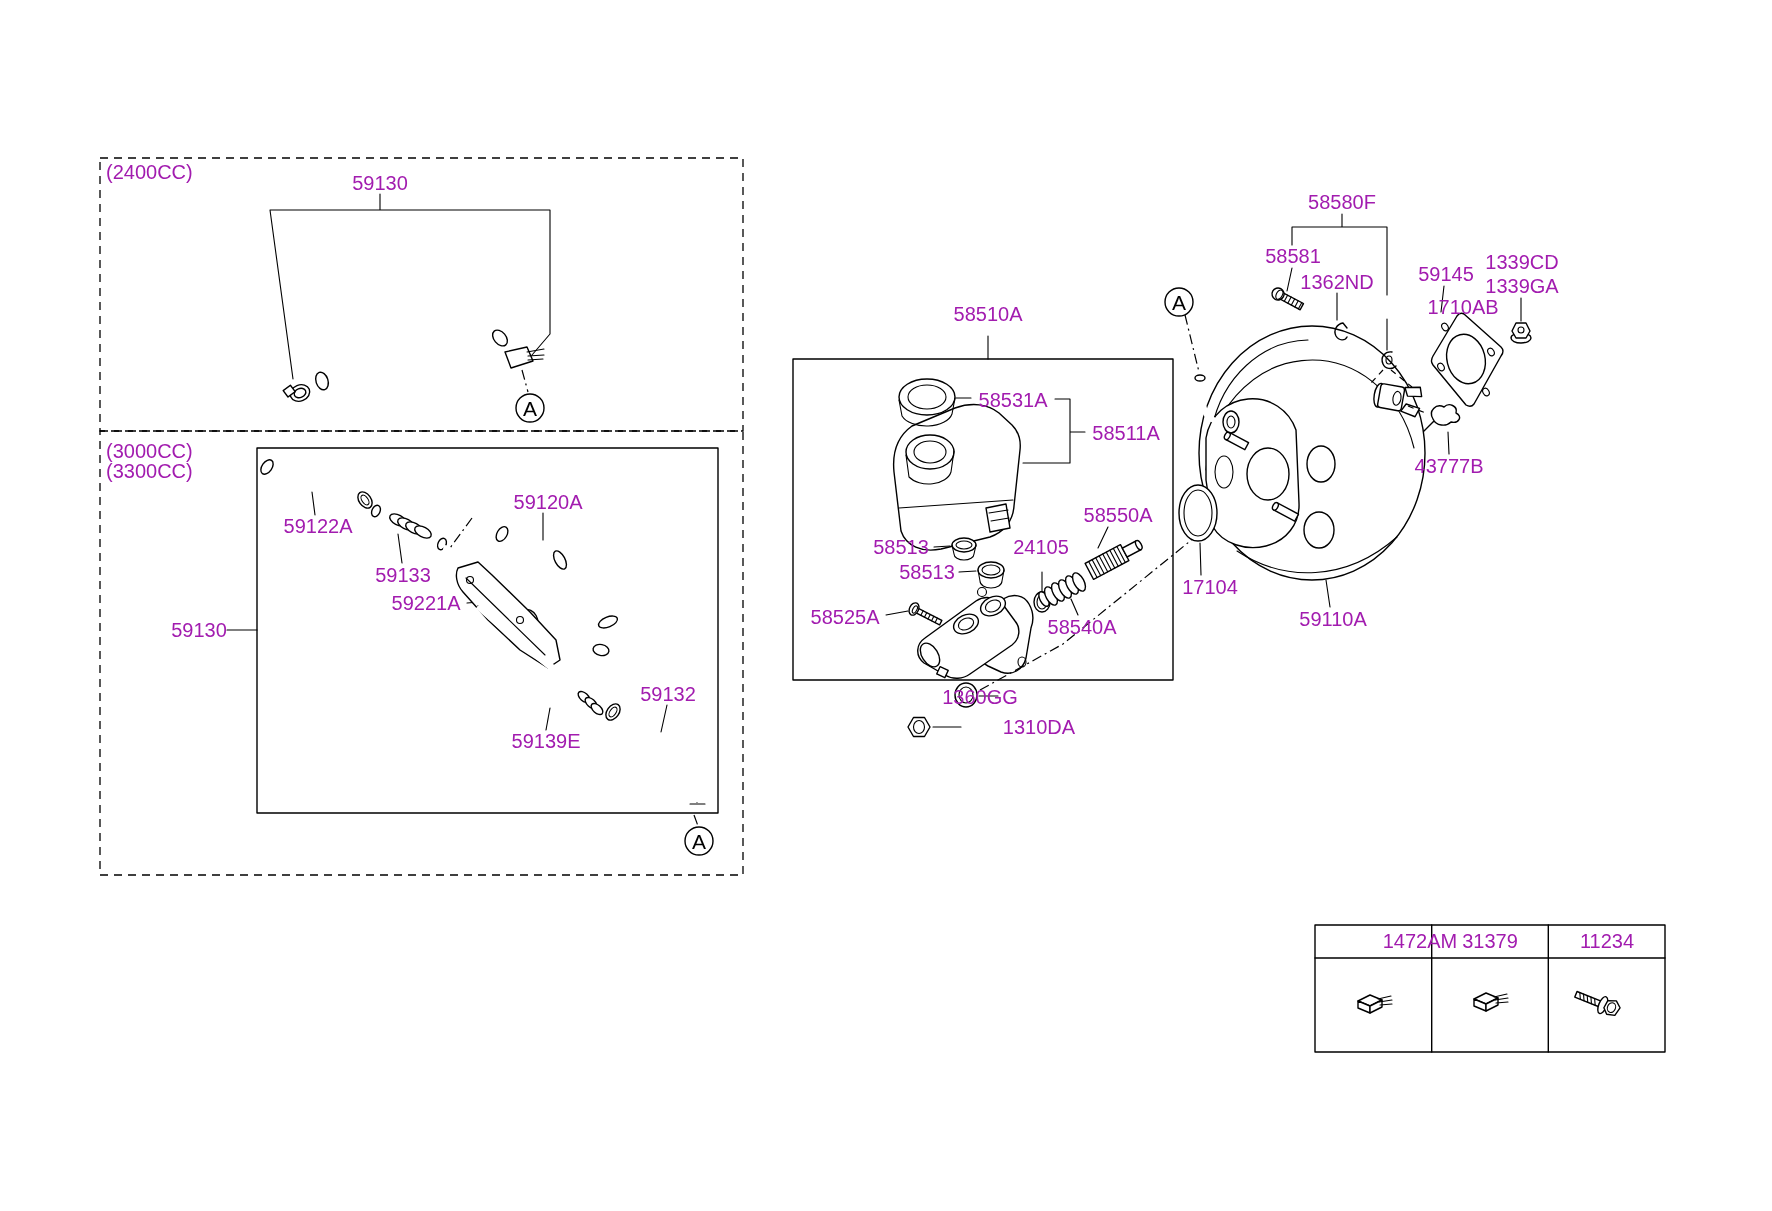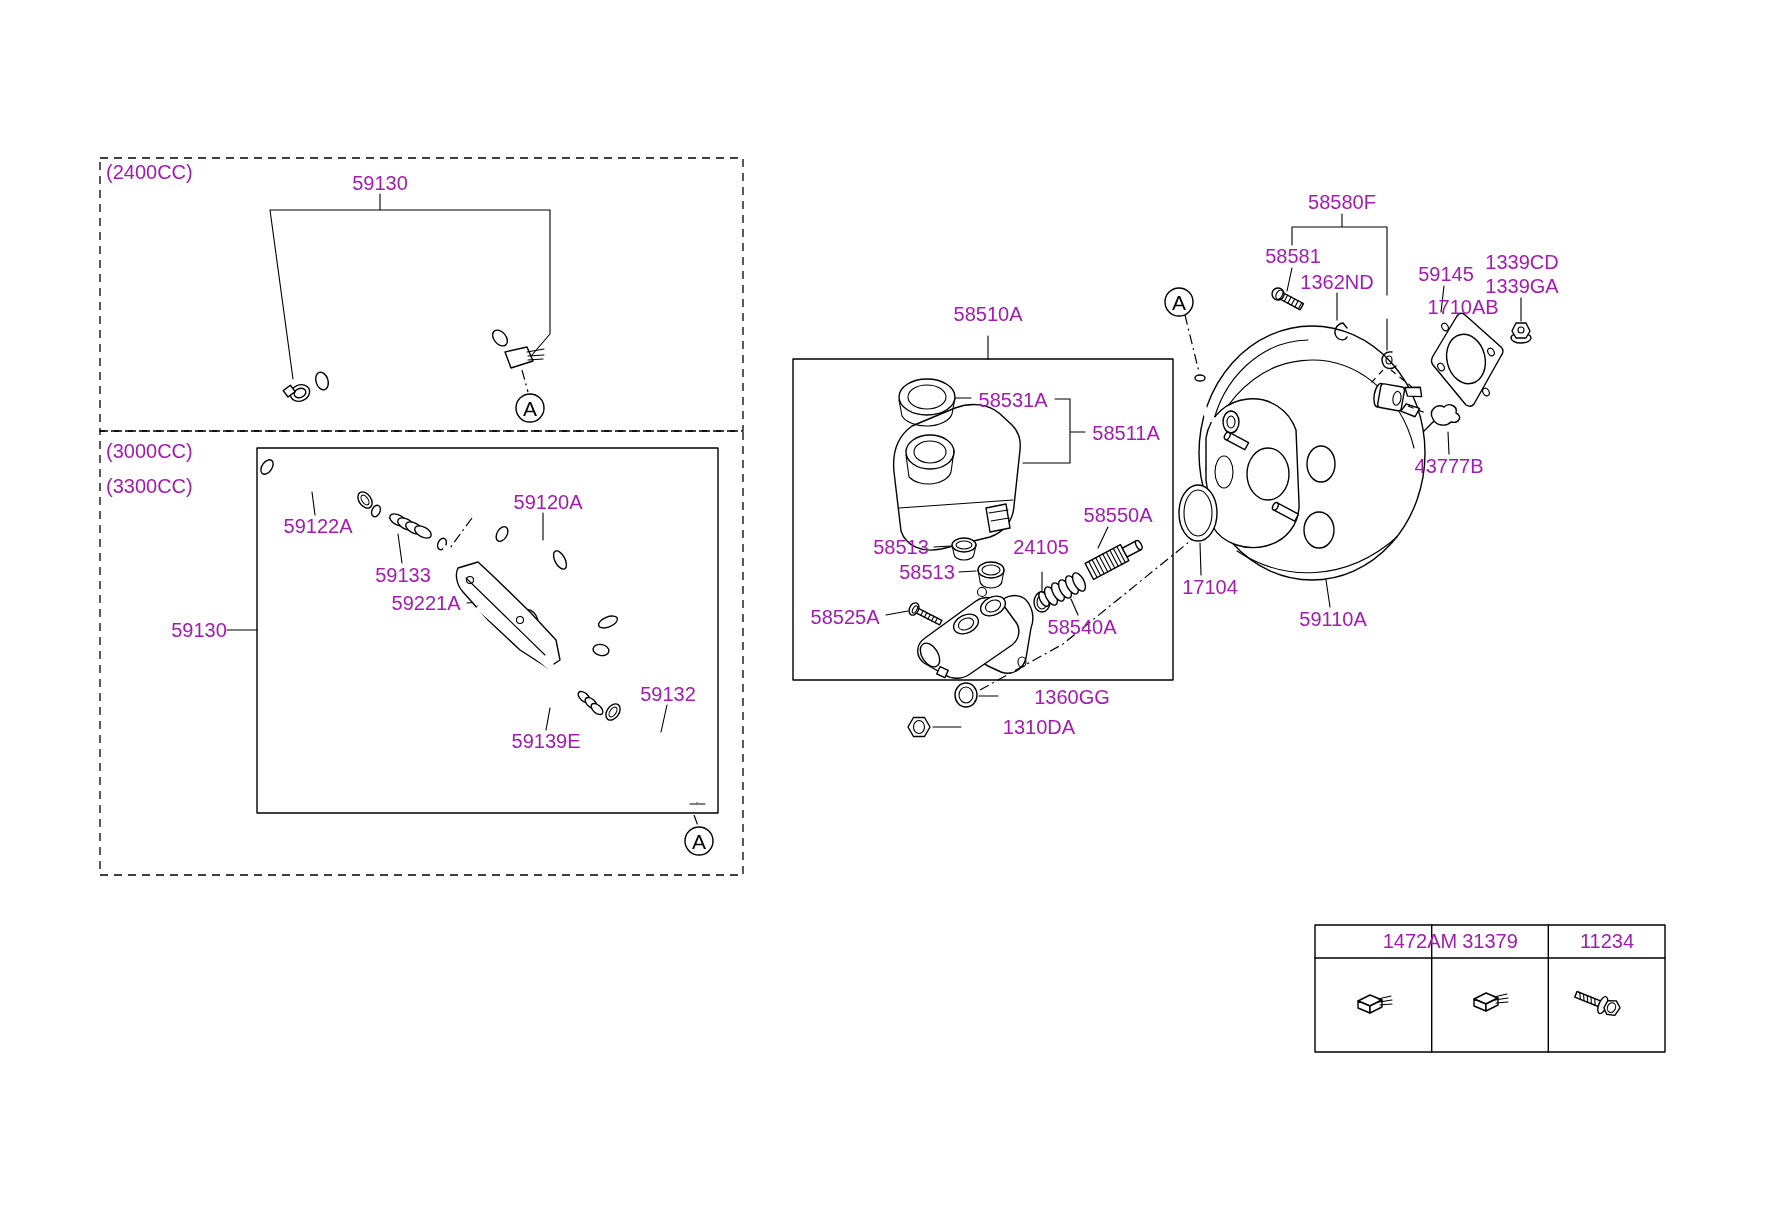--- a/index.html
+++ b/index.html
@@ -291,39 +291,39 @@
 
   <circle class="wh" cx="530" cy="408" r="14"></circle>
   <circle class="wh" cx="699" cy="841" r="14"></circle>
   <circle class="wh" cx="1179" cy="302" r="14"></circle>
 </svg>
 
 <div class="lbl anchor-left" style="left:106px;top:172px">(2400CC)</div>
 <div class="lbl" style="left:380px;top:183px">59130</div>
 
 <div class="lbl anchor-left" style="left:106px;top:451px">(3000CC)</div>
-<div class="lbl anchor-left" style="left:106px;top:486px">(3300CC)</div>
+<div class="lbl anchor-left" style="left:106px;top:471px">(3300CC)</div>
 <div class="lbl" style="left:318px;top:526px">59122A</div>
 <div class="lbl" style="left:548px;top:502px">59120A</div>
 <div class="lbl" style="left:403px;top:575px">59133</div>
 <div class="lbl" style="left:426px;top:603px">59221A</div>
 <div class="lbl" style="left:199px;top:630px">59130</div>
 <div class="lbl" style="left:546px;top:741px">59139E</div>
 <div class="lbl" style="left:668px;top:694px">59132</div>
 
 <div class="lbl" style="left:988px;top:314px">58510A</div>
 <div class="lbl" style="left:1013px;top:400px">58531A</div>
 <div class="lbl" style="left:1126px;top:433px">58511A</div>
 <div class="lbl" style="left:901px;top:547px">58513</div>
 <div class="lbl" style="left:927px;top:572px">58513</div>
 <div class="lbl" style="left:1041px;top:547px">24105</div>
 <div class="lbl" style="left:1118px;top:515px">58550A</div>
 <div class="lbl" style="left:845px;top:617px">58525A</div>
 <div class="lbl" style="left:1082px;top:627px">58540A</div>
-<div class="lbl" style="left:1072px;top:697px">1360GG</div>
+<div class="lbl" style="left:980px;top:697px">1360GG</div>
 <div class="lbl" style="left:1039px;top:727px">1310DA</div>
 
 <div class="lbl" style="left:1210px;top:587px">17104</div>
 <div class="lbl" style="left:1333px;top:619px">59110A</div>
 <div class="lbl" style="left:1342px;top:202px">58580F</div>
 <div class="lbl" style="left:1293px;top:256px">58581</div>
 <div class="lbl" style="left:1337px;top:282px">1362ND</div>
 <div class="lbl" style="left:1463px;top:307px">1710AB</div>
 <div class="lbl" style="left:1446px;top:274px">59145</div>
 <div class="lbl" style="left:1522px;top:262px">1339CD</div>

